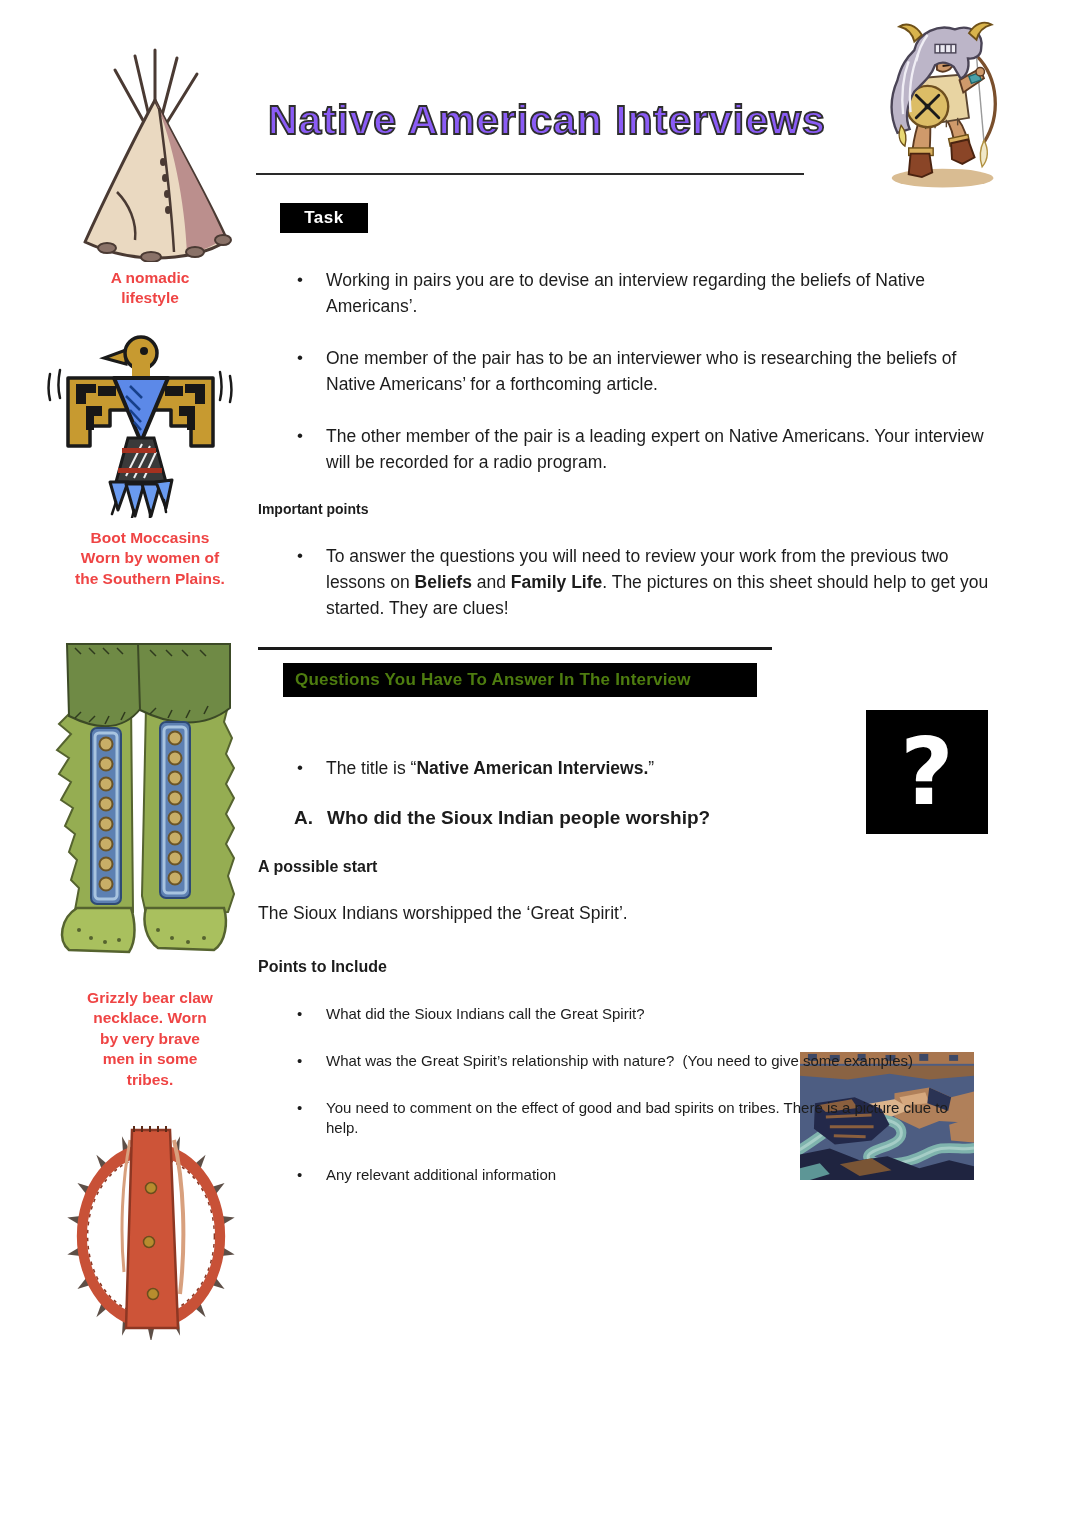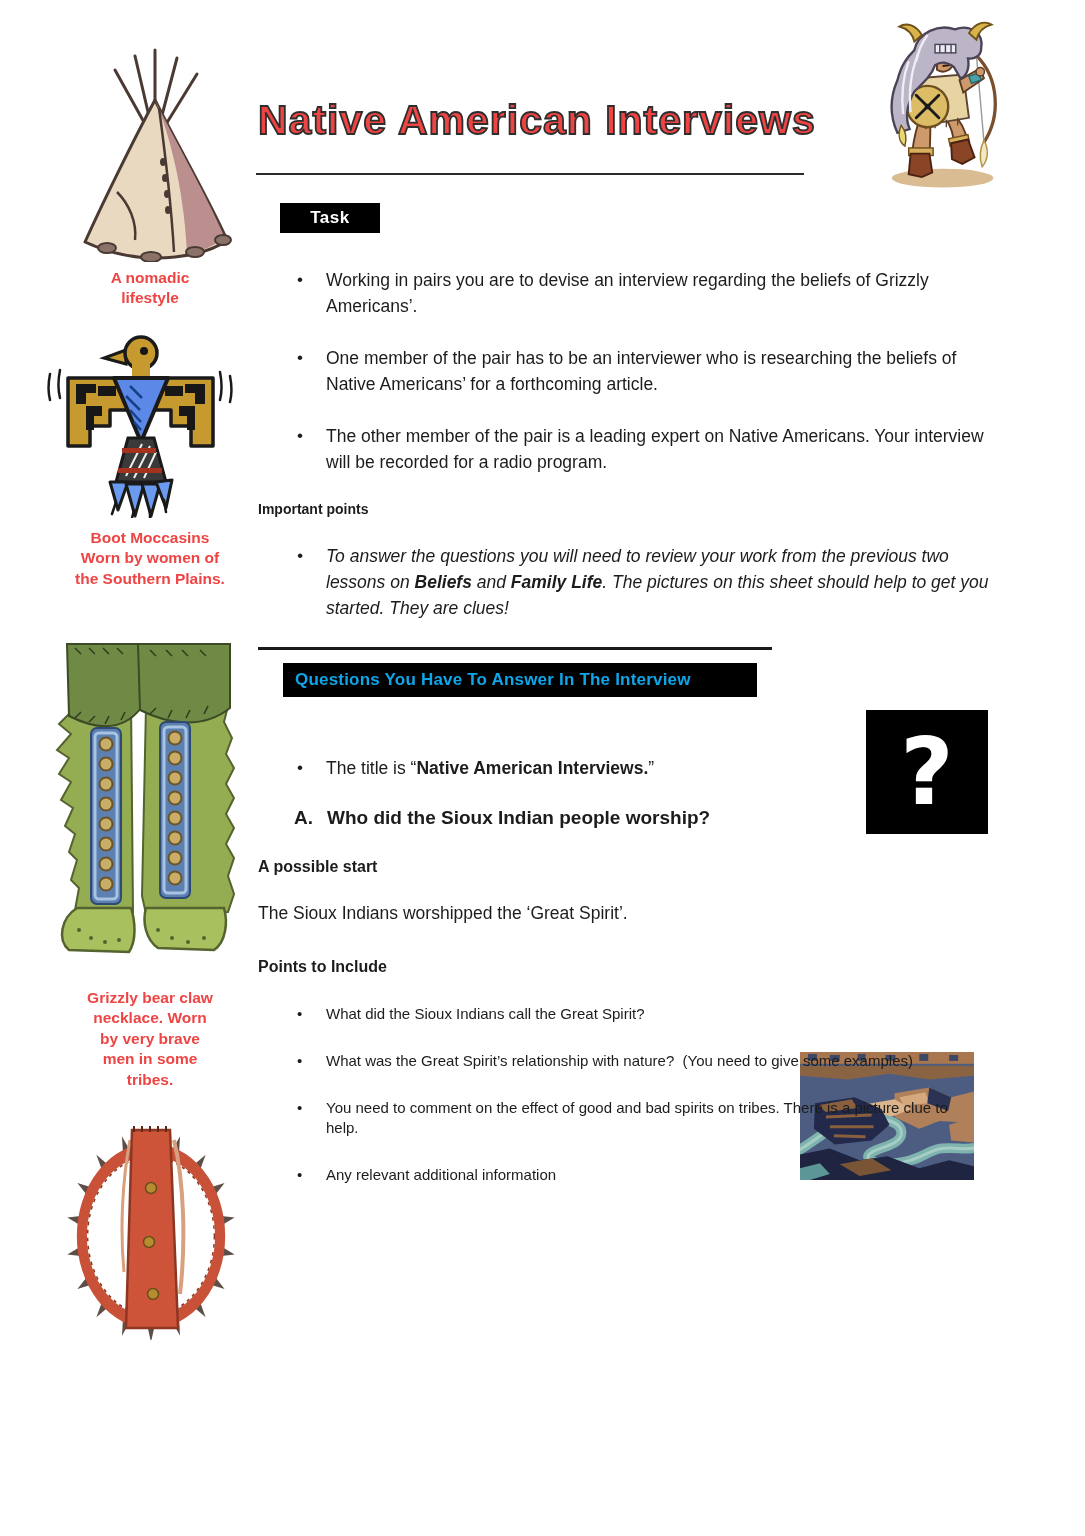--- a/index.html
+++ b/index.html
@@ -25,34 +25,34 @@
     color:#ef4444;
   }
 
   
   .main{
     position:absolute;
     left:256px;top:0;
     width:762px;
   }
   .doc-title{
-    margin:98px 0 0 2px;
+    margin:98px 0 0 12px;
     font-size:41px;
     font-weight:700;
     letter-spacing:1px;
-    color:#ef4444;
+    color:#8b5cf6;
     -webkit-text-stroke:1.8px #2e2e2e;
     line-height:1.1;
   }
   .title-rule{
     width:548px;height:2px;background:#2a2a2a;margin-top:30px;
   }
   .task-box{
     margin:28px 0 0 24px;
-    width:100px;height:30px;
+    width:88px;height:30px;
     background:#000;
     color:#fff;
     font-weight:bold;font-size:17px;
     display:flex;align-items:center;justify-content:center;
     letter-spacing:.5px;
   }
   ul.bullets{
     list-style:none;
     margin:34px 0 0 0;padding:0;
   }
@@ -75,21 +75,21 @@
     margin:0 0 24px 2px;
   }
   .b{font-weight:bold;}
   .banner-rule{
     width:514px;height:3px;background:#1a1a1a;margin:12px 0 0 2px;
   }
   .q-banner{
     margin:13px 0 0 27px;
     width:462px;
     background:#000;
-    color:#0ea5e9;
+    color:#4d7c0f;
     font-weight:bold;
     font-size:17px;
     padding:7px 0 7px 12px;
     letter-spacing:.2px;
   }
   .q-box{
     position:absolute;
     left:866px;top:710px;
     width:122px;height:124px;
     background:#000;
@@ -472,28 +472,28 @@
   <div class="main">
 
     <h1 class="doc-title" data-bind="title">Native American Interviews</h1>
     <div class="title-rule"></div>
 
     <div class="task-box">
       <span data-bind="task.label">Task</span>
     </div>
 
     <ul class="bullets">
-      <li data-bind="task_bullets.0">Working in pairs you are to devise an interview regarding the beliefs of Grizzly Americans’.</li>
+      <li data-bind="task_bullets.0">Working in pairs you are to devise an interview regarding the beliefs of Native Americans’.</li>
       <li data-bind="task_bullets.1">One member of the pair has to be an interviewer who is researching the beliefs of Native Americans’ for a forthcoming article.</li>
       <li data-bind="task_bullets.2">The other member of the pair is a leading expert on Native Americans. Your interview will be recorded for a radio program.</li>
     </ul>
 
     <div class="sub-head" data-bind="important_points.heading">Important points</div>
 
-    <ul class="bullets" style="margin-top:26px;font-style:italic;">
+    <ul class="bullets" style="margin-top:26px;">
       <li><span data-bind="important_points.bullet1.seg0">To answer the questions you will need to review your work from the previous two lessons on </span><span class="b" data-bind="important_points.bullet1.seg1">Beliefs</span><span data-bind="important_points.bullet1.seg2"> and </span><span class="b" data-bind="important_points.bullet1.seg3">Family Life</span><span data-bind="important_points.bullet1.seg4">. The pictures on this sheet should help to get you started. They are clues!</span></li>
     </ul>
 
     <div class="banner-rule"></div>
 
     <div class="q-banner">
       <span data-bind="questions_banner">Questions You Have To Answer In The Interview</span>
     </div>
 
     <ul class="bullets interview">

